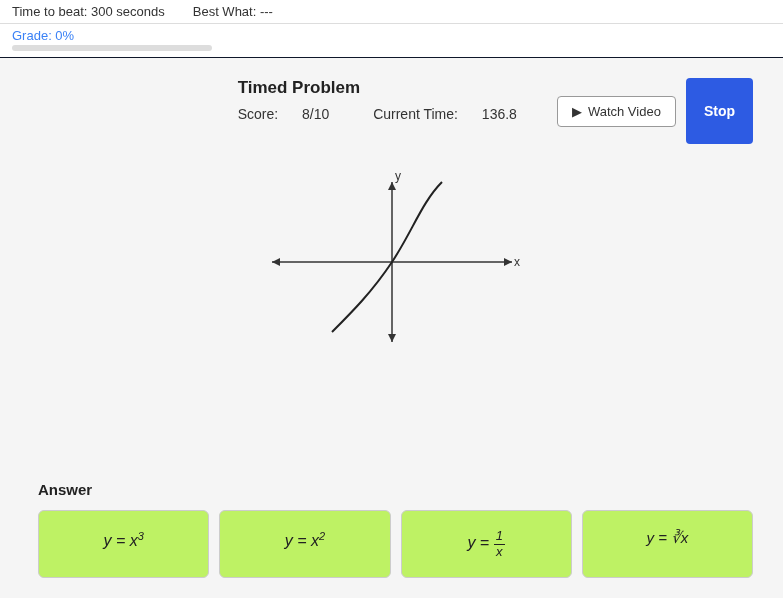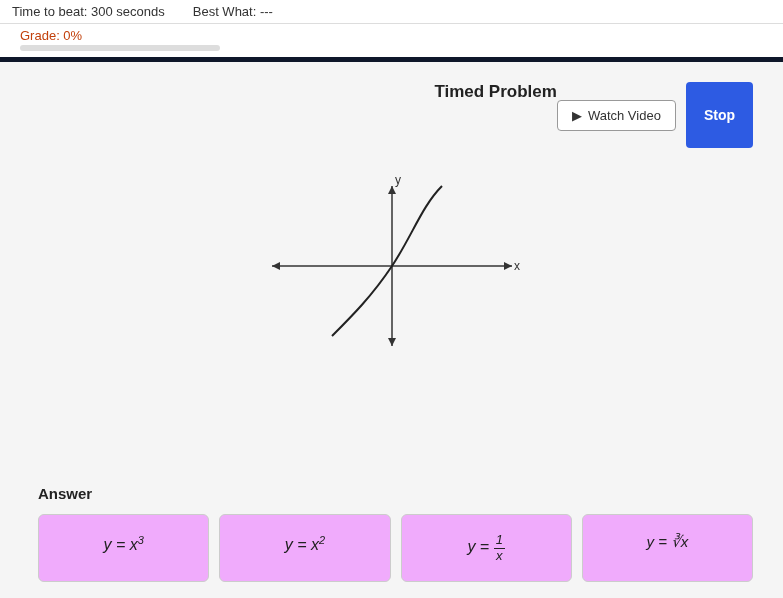--- a/index.html
+++ b/index.html
@@ -17,24 +17,24 @@
       padding: 4px 12px;
       font-size: 13px;
       color: #333;
       display: flex;
       align-items: center;
       gap: 28px;
     }
 
     .grade-bar {
       background: #fff;
-      padding: 4px 12px 6px 20px;
+      padding: 4px 12px 6px 12px;
       font-size: 13px;
-      color: #c2410c;
-      border-bottom: 5px solid #0f172a;
+      color: #3b82f6;
+      border-bottom: 1px solid #0f172a;
     }
 
     .grade-progress {
       width: 200px;
       height: 6px;
       background: #ddd;
       border-radius: 3px;
       margin-top: 2px;
     }
 
@@ -138,21 +138,21 @@
 
     .answer-choices {
       display: flex;
       justify-content: space-around;
       gap: 10px;
       padding: 0 10px;
     }
 
     .answer-choice {
       flex: 1;
-      background: #f0abfc;
+      background: #bef264;
       border: 1px solid #ccc;
       border-radius: 6px;
       padding: 18px 10px;
       text-align: center;
       cursor: pointer;
       font-size: 16px;
       color: #222;
     }
 
     .math-text {
@@ -183,20 +183,28 @@
 <div class="grade-bar">
   <span>Grade: 0%</span>
   <div class="grade-progress"></div>
 </div>
 
 <div class="main-content">
 
   <div class="header-row">
     <div>
       <div class="timed-problem-title">Timed Problem</div>
+      <div class="score-row">
+        <span>
+          <span>Score:</span>&nbsp;<span>8/10</span>
+        </span>
+        <span>
+          <span>Current Time:</span>&nbsp;<span>136.8</span>
+        </span>
+      </div>
     </div>
 
     <div class="header-buttons">
       <button class="watch-video-btn">
         <span>▶</span>
         <span>Watch Video</span>
       </button>
       <button class="stop-btn">Stop</button>
     </div>
   </div>

